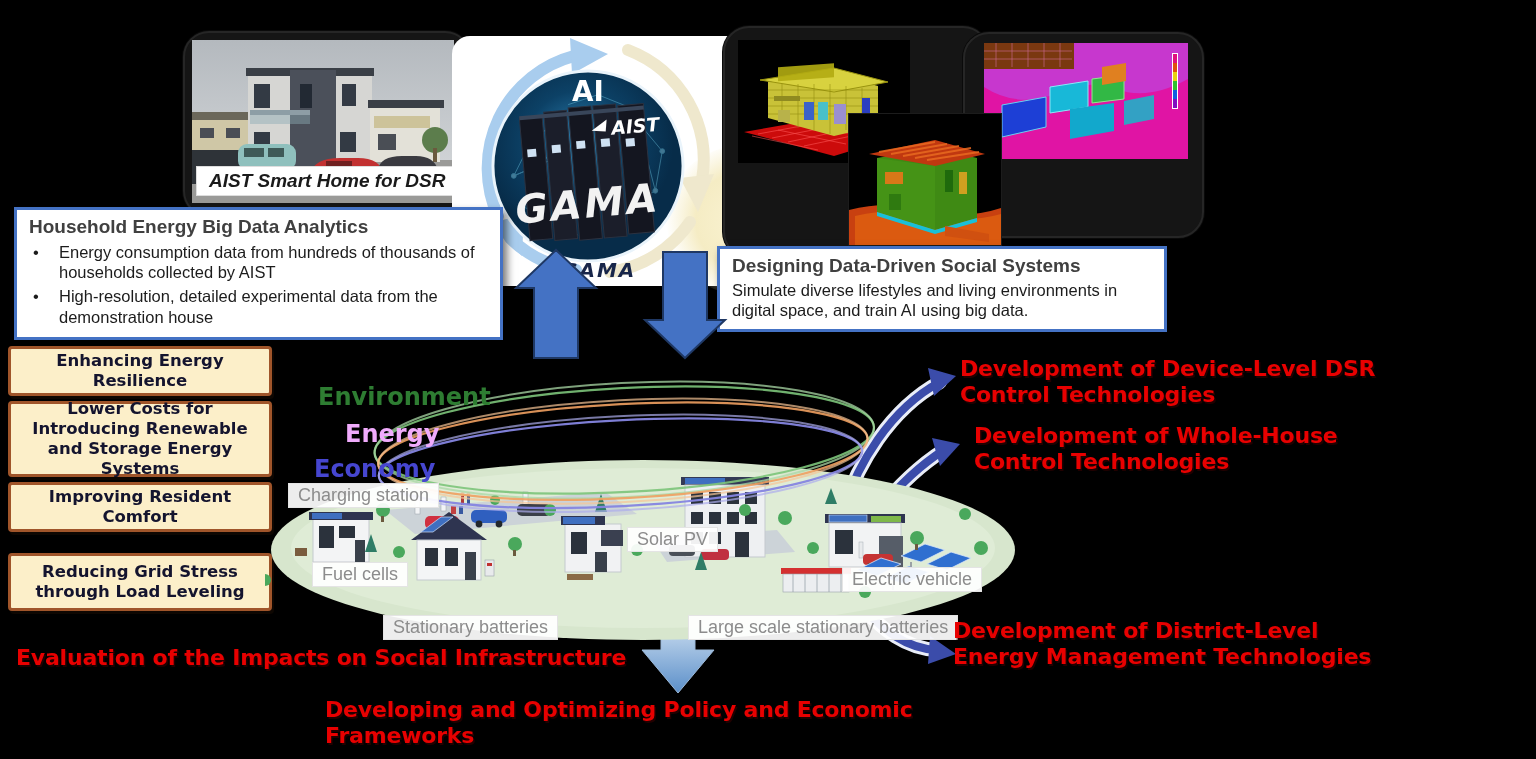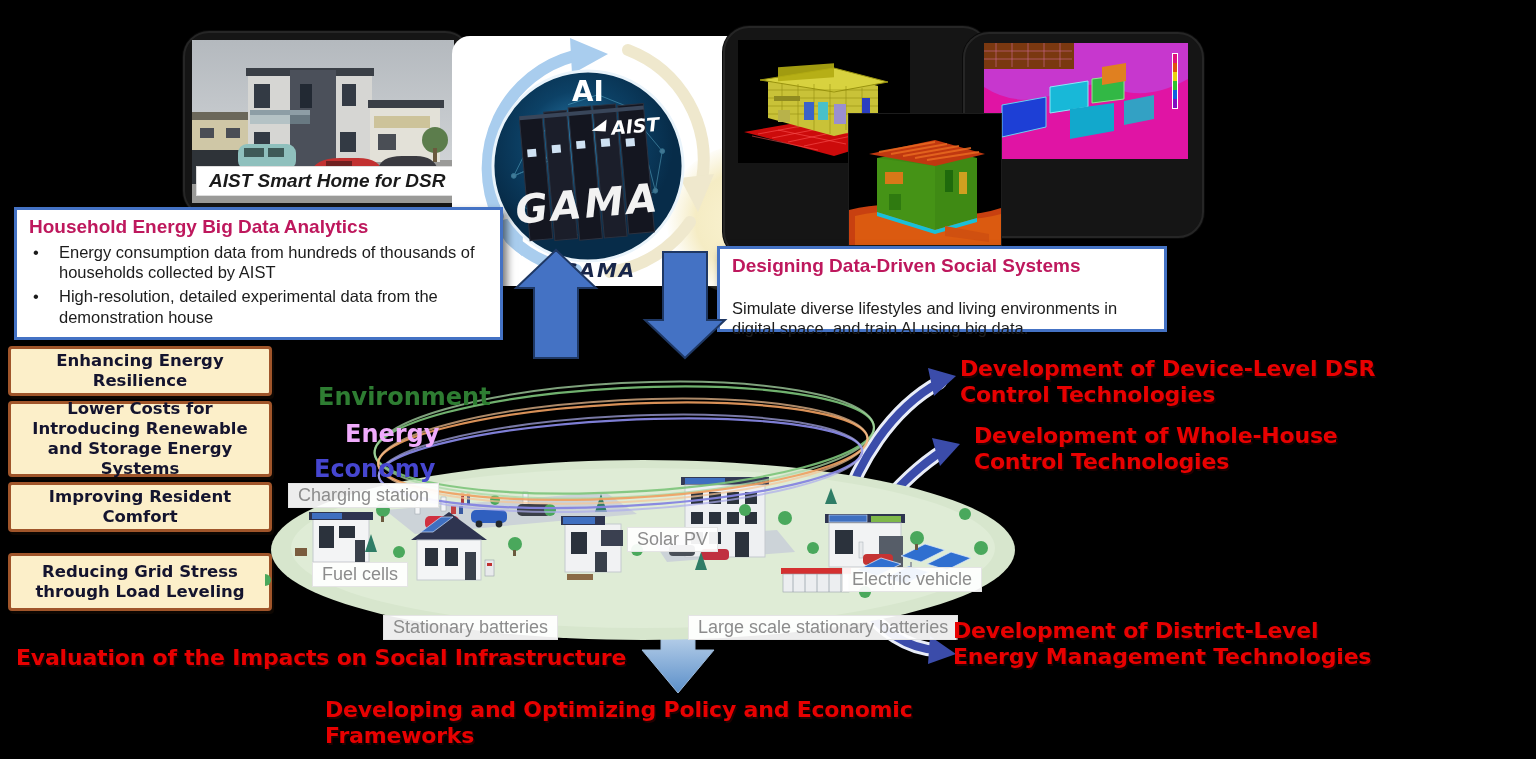--- a/index.html
+++ b/index.html
@@ -15,22 +15,22 @@
   .photo-caption{background:#fff;color:#1a1a1a;font-style:italic;font-weight:600;
      font-size:19px;padding:3px 12px;border:1px solid #ddd;white-space:nowrap;}
 
   
   .white-panel{background:#fff;border-radius:18px;}
   .glow{border-radius:50%;background:radial-gradient(circle,#faf3d2 0%,#f5ecc4 45%,rgba(255,255,255,0) 72%);}
 
   
   .info-box{background:#fff;border:3px solid #4472C4;box-shadow:4px 5px 8px rgba(0,0,0,.55);
      padding:6px 12px 8px 12px;box-sizing:border-box;}
-  .info-title{font-weight:bold;font-size:19px;color:#be185d;line-height:1.2;}
-  .info-body{font-size:16.5px;color:#1c1c1c;line-height:1.25;margin-top:20px;}
+  .info-title{font-weight:bold;font-size:19px;color:#404040;line-height:1.2;}
+  .info-body{font-size:16.5px;color:#1c1c1c;line-height:1.25;margin-top:2px;}
   .bullet-row{display:flex;font-size:16.5px;color:#1c1c1c;line-height:1.25;margin-top:3px;}
   .bullet-dot{width:26px;flex:none;padding-left:4px;}
 
   
   .benefit{background:#FCEFC9;border:3px solid #A0552A;border-radius:4px;color:#14142e;
      font-weight:bold;font-size:16.5px;text-align:center;display:flex;align-items:center;
      justify-content:center;line-height:1.22;padding:4px 10px;box-sizing:border-box;
      box-shadow:2px 3px 0 rgba(30,15,5,.45);font-family:"DejaVu Sans",sans-serif;}
 
   

